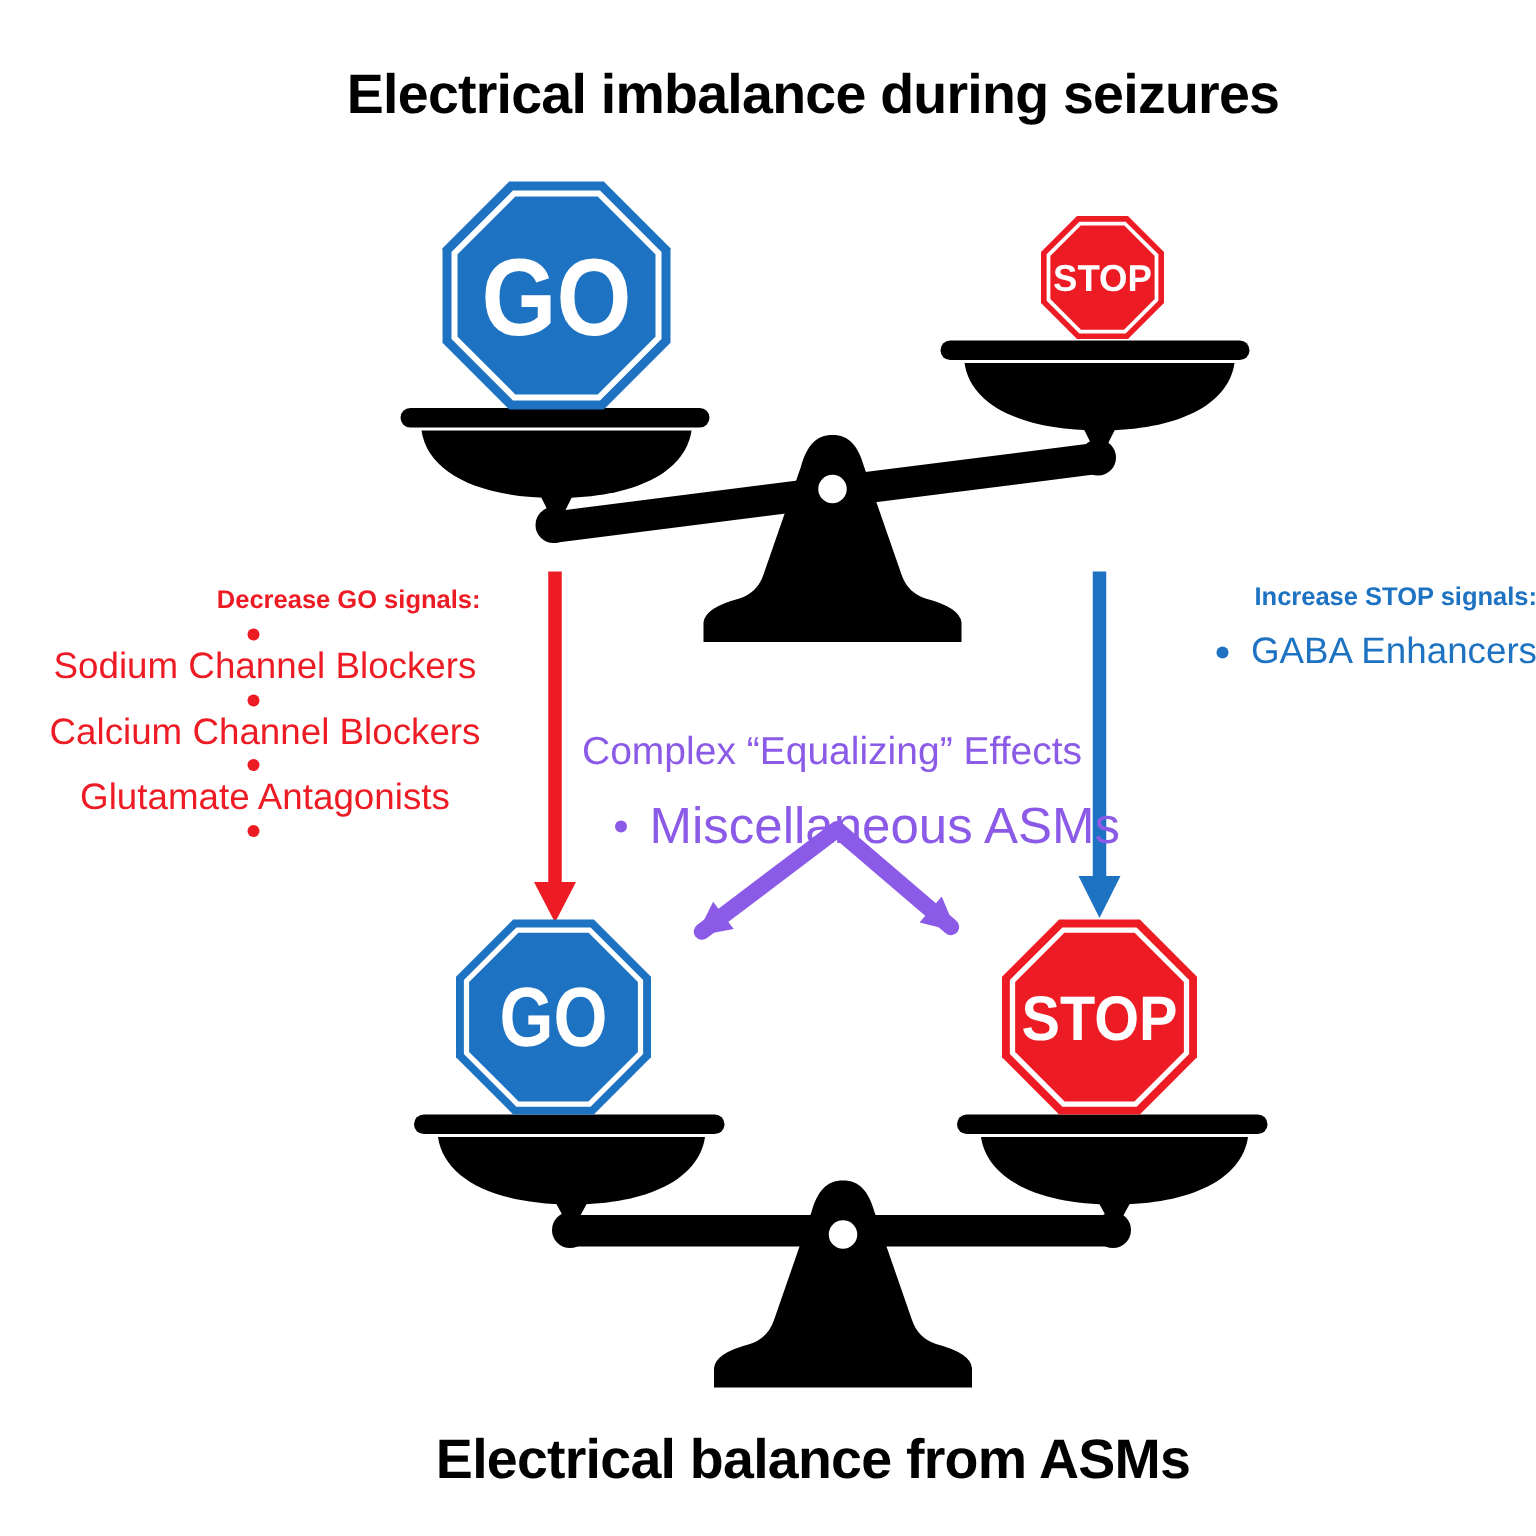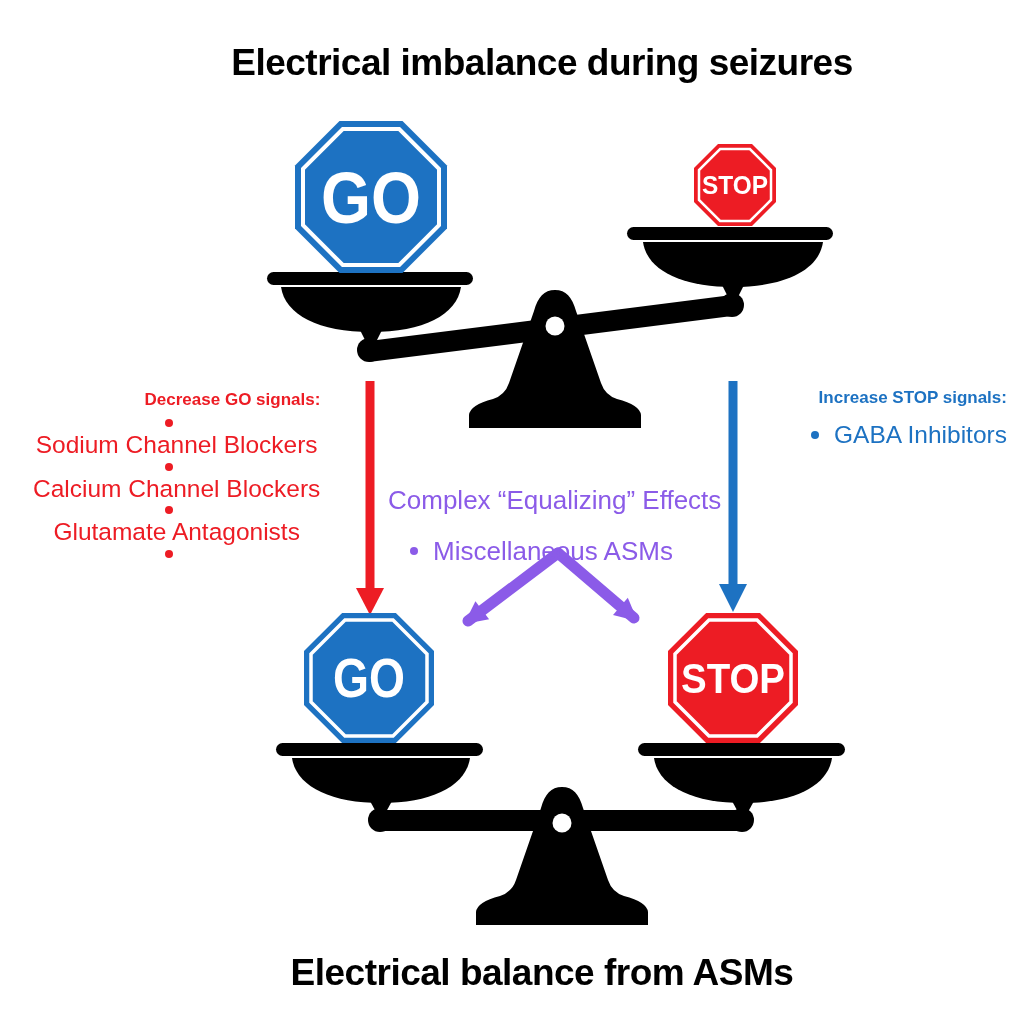--- a/index.html
+++ b/index.html
@@ -41,21 +41,21 @@
   .dot{
     width:8px; height:8px; border-radius:50%; background:currentColor;
     margin-right:15px; flex:0 0 auto;
   }
   .red-block{left:13px; top:384px; color:var(--red);}
   .red-block li{padding-left:20px;flex-direction:column;}
   .blue-block{left:752px; top:382px; color:var(--blue);margin-left:33px;}
   .blue-block li{padding-left:26px;}
   .purple-block{left:388px; top:484px; color:var(--purple);}
   .purple-block .hdr2{font-weight:400; font-size:26px; line-height:32px; white-space:nowrap;}
-  .purple-block li{font-size:26px; line-height:34px; padding-left:22px; margin-top:18px;}
+  .purple-block li{font-size:34px; line-height:34px; padding-left:22px; margin-top:18px;}
 </style>
 </head>
 <body>
 
 <div class="canvas">
 
   <div class="title top">Electrical imbalance during seizures</div>
 
   <svg class="svg-layer" width="1024" height="1024" viewBox="0 0 1024 1024">
     <defs>
@@ -159,21 +159,21 @@
           <span class="dot"></span>
         </li>
     </ul>
   </div>
 
   <div class="textblock blue-block">
     <div class="hdr">Increase STOP signals:</div>
     <ul>
       <li>
           <span class="dot"></span>
-          <span>GABA Inhibitors</span>
+          <span>GABA Enhancers</span>
         </li>
     </ul>
   </div>
 
   <div class="textblock purple-block">
     <div class="hdr2">Complex “Equalizing” Effects</div>
     <ul>
       <li>
           <span class="dot"></span>
           <span>Miscellaneous ASMs</span>

